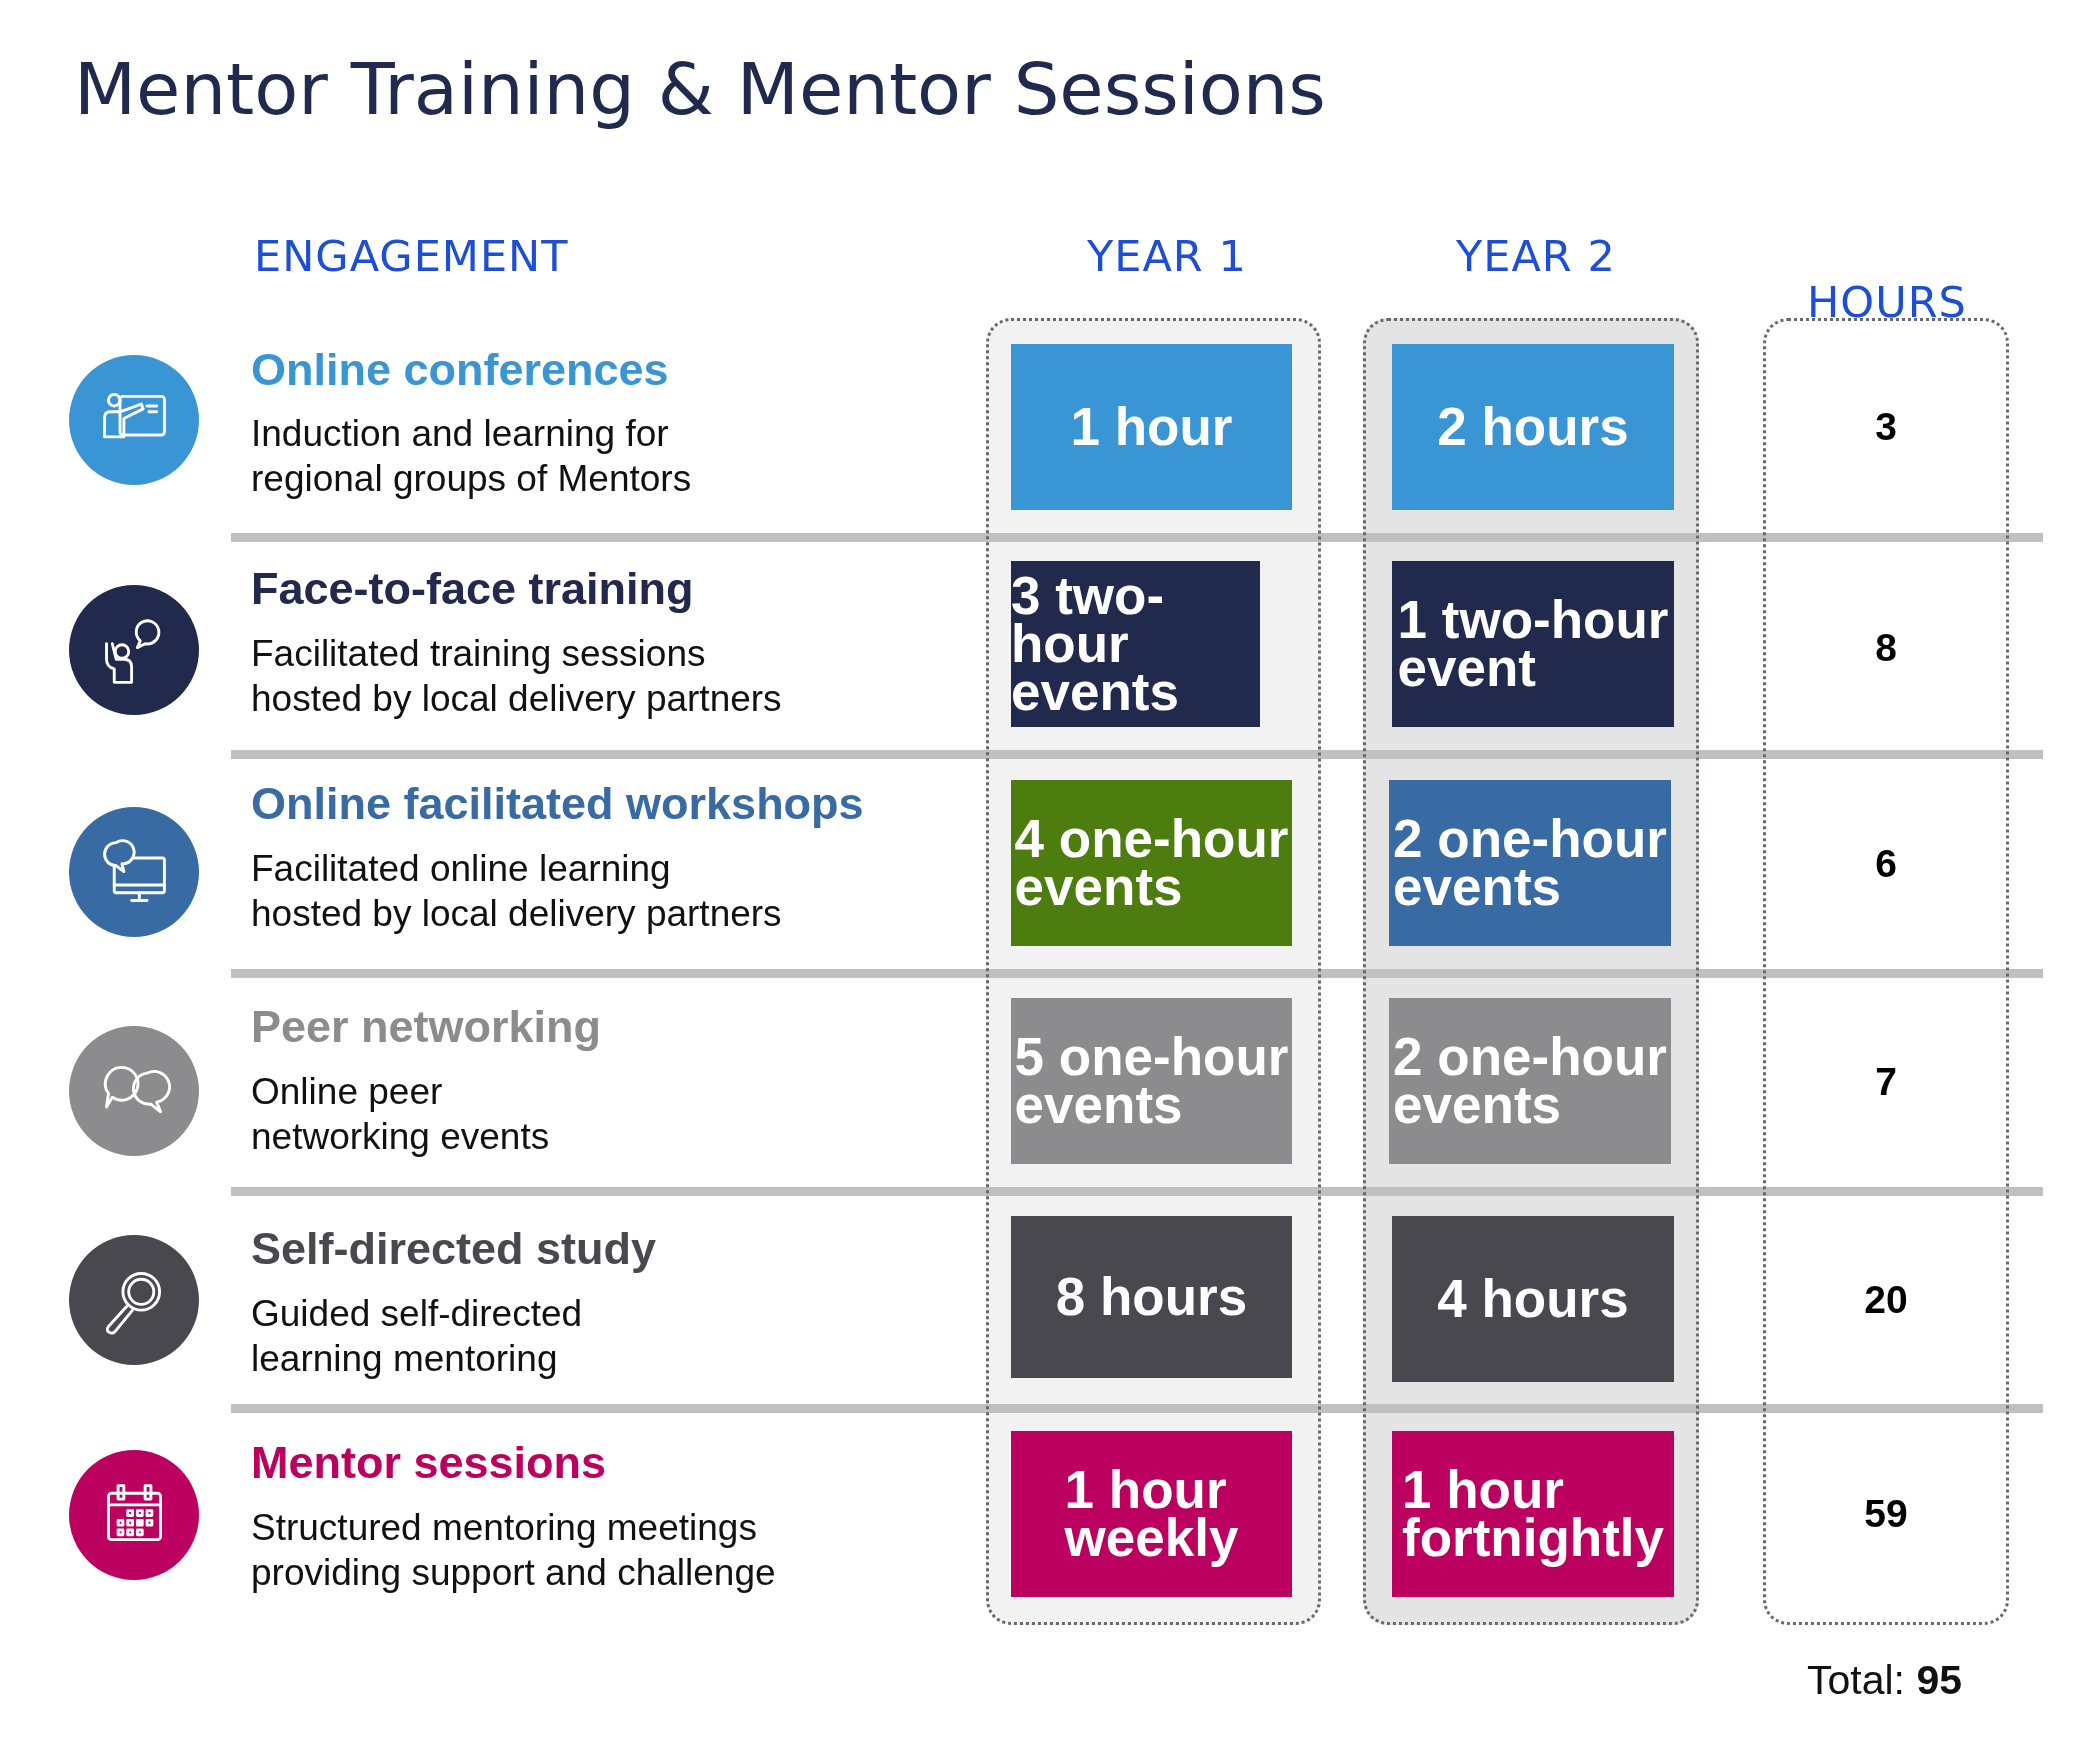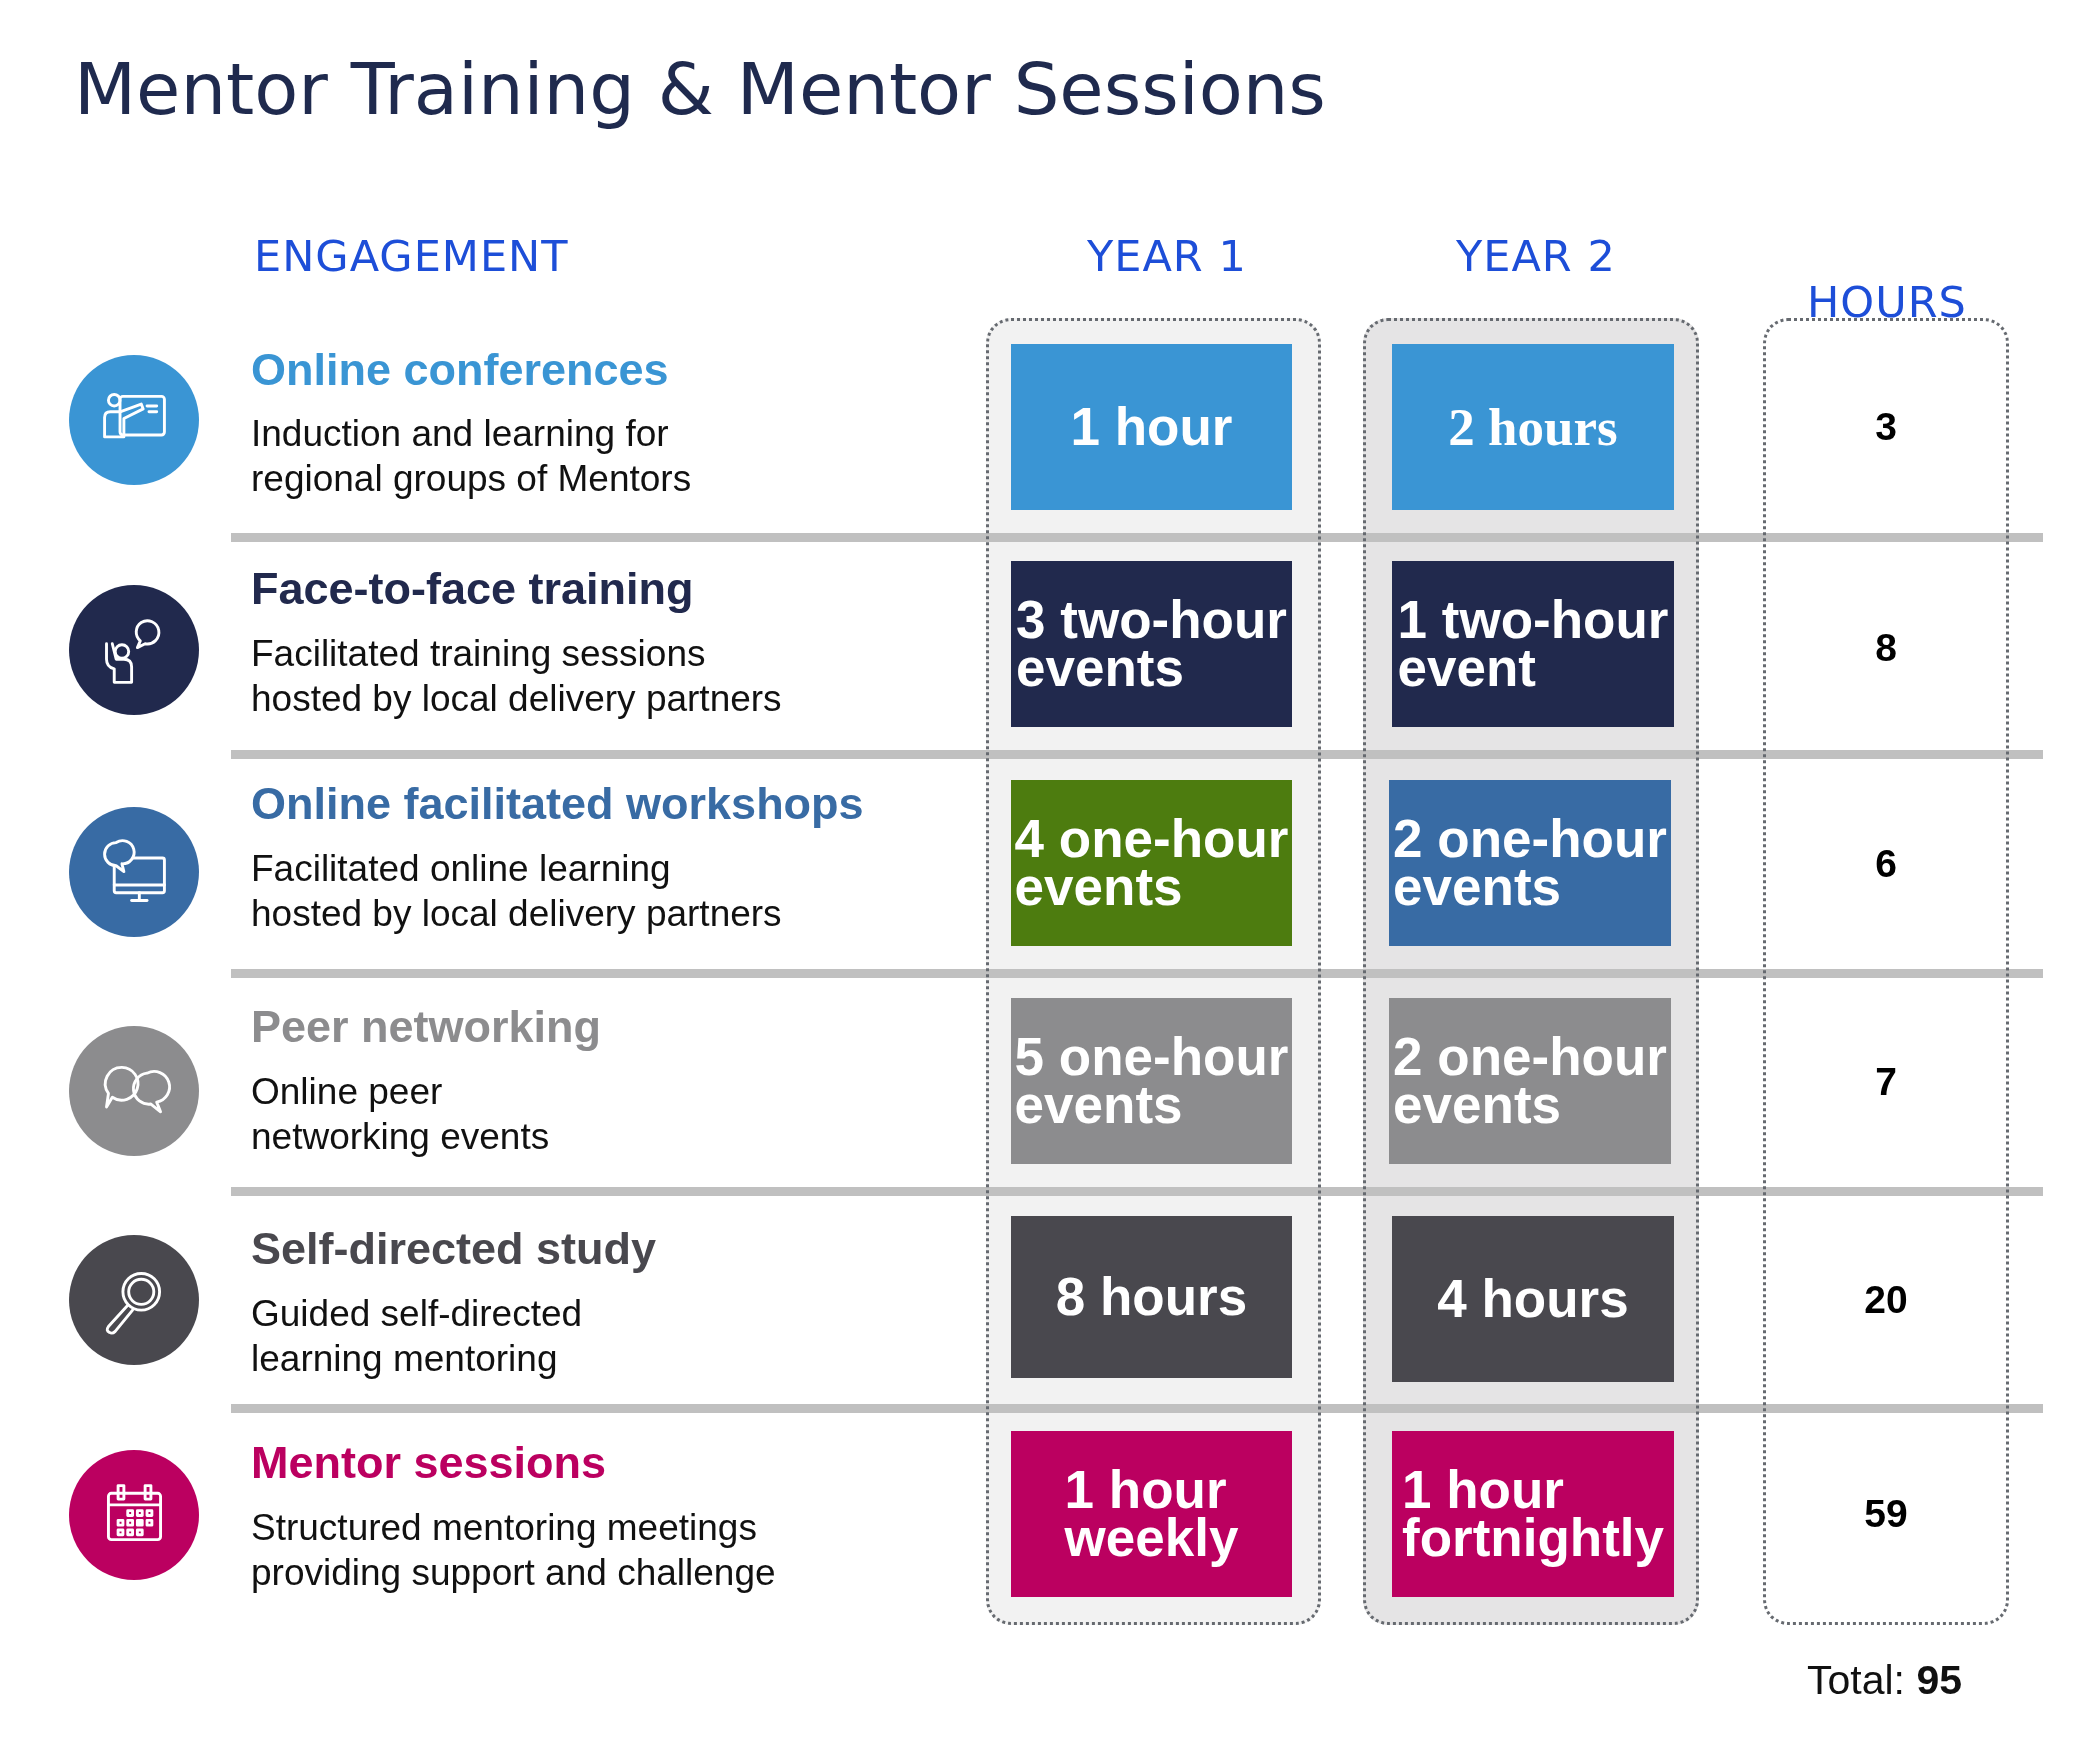--- a/index.html
+++ b/index.html
@@ -48,36 +48,36 @@
       <circle cx="22" cy="22" r="6"></circle>
       <path d="M12 60 V40 q0-6 6-6 h10 l22-8 l2 5 l-20 10 v19 z"></path>
       <line x1="56" y1="28" x2="66" y2="28"></line>
         <line x1="58" y1="34" x2="66" y2="34"></line>
     </svg>
   </div>
   <div class="row-title" style="top:344px; color:#3a95d4;">Online conferences</div>
   <div class="row-desc" style="top:411px;">Induction and learning for
 regional groups of Mentors</div>
   <div class="cell" style="left:1011px; top:344px; width:281px; height:166px; background:#3a95d4;">1 hour</div>
-  <div class="cell" style="left:1392px; top:344px; width:282px; height:166px; background:#3a95d4;font-family:Liberation Serif, serif;">2 hours</div>
+  <div class="cell" style="left:1392px; top:344px; width:282px; height:166px; background:#3a95d4;">2 hours</div>
   <div class="hours" style="top:405px;">3</div>
 </div>
 
 <div>
   <div class="row-icon" style="top:585px; background:#21294d;">
     <svg viewBox="0 0 86 86" fill="none" stroke="#fff" stroke-width="3" stroke-linecap="round" stroke-linejoin="round">
       <circle cx="30" cy="44" r="7"></circle>
       <path d="M14 36 v16 q0 8 8 10 v14 h18 v-16 q0-8-8-8 h-8 l-4-16"></path>
       <path d="M50 14 a12 12 0 1 1 4 22 l-8 4 l3-7 a12 12 0 0 1 1-19 z"></path>
     </svg>
   </div>
   <div class="row-title" style="top:563px; color:#21294d;">Face-to-face training</div>
   <div class="row-desc" style="top:631px;">Facilitated training sessions
 hosted by local delivery partners</div>
-  <div class="cell" style="left:1011px; top:561px; width:281px; height:166px; background:#21294d;">3 two-hour
+  <div class="cell" style="left:1011px; top:561px; width:249px; height:166px; background:#21294d;">3 two-hour
 events</div>
   <div class="cell" style="left:1392px; top:561px; width:282px; height:166px; background:#21294d;">1 two-hour
 event</div>
   <div class="hours" style="top:626px;">8</div>
 </div>
 
 <div>
   <div class="row-icon" style="top:807px; background:#386ba4;">
     <svg viewBox="0 0 86 86" fill="none" stroke="#fff" stroke-width="3" stroke-linecap="round" stroke-linejoin="round">
       <rect x="22" y="28" width="52" height="36" rx="2"></rect>

